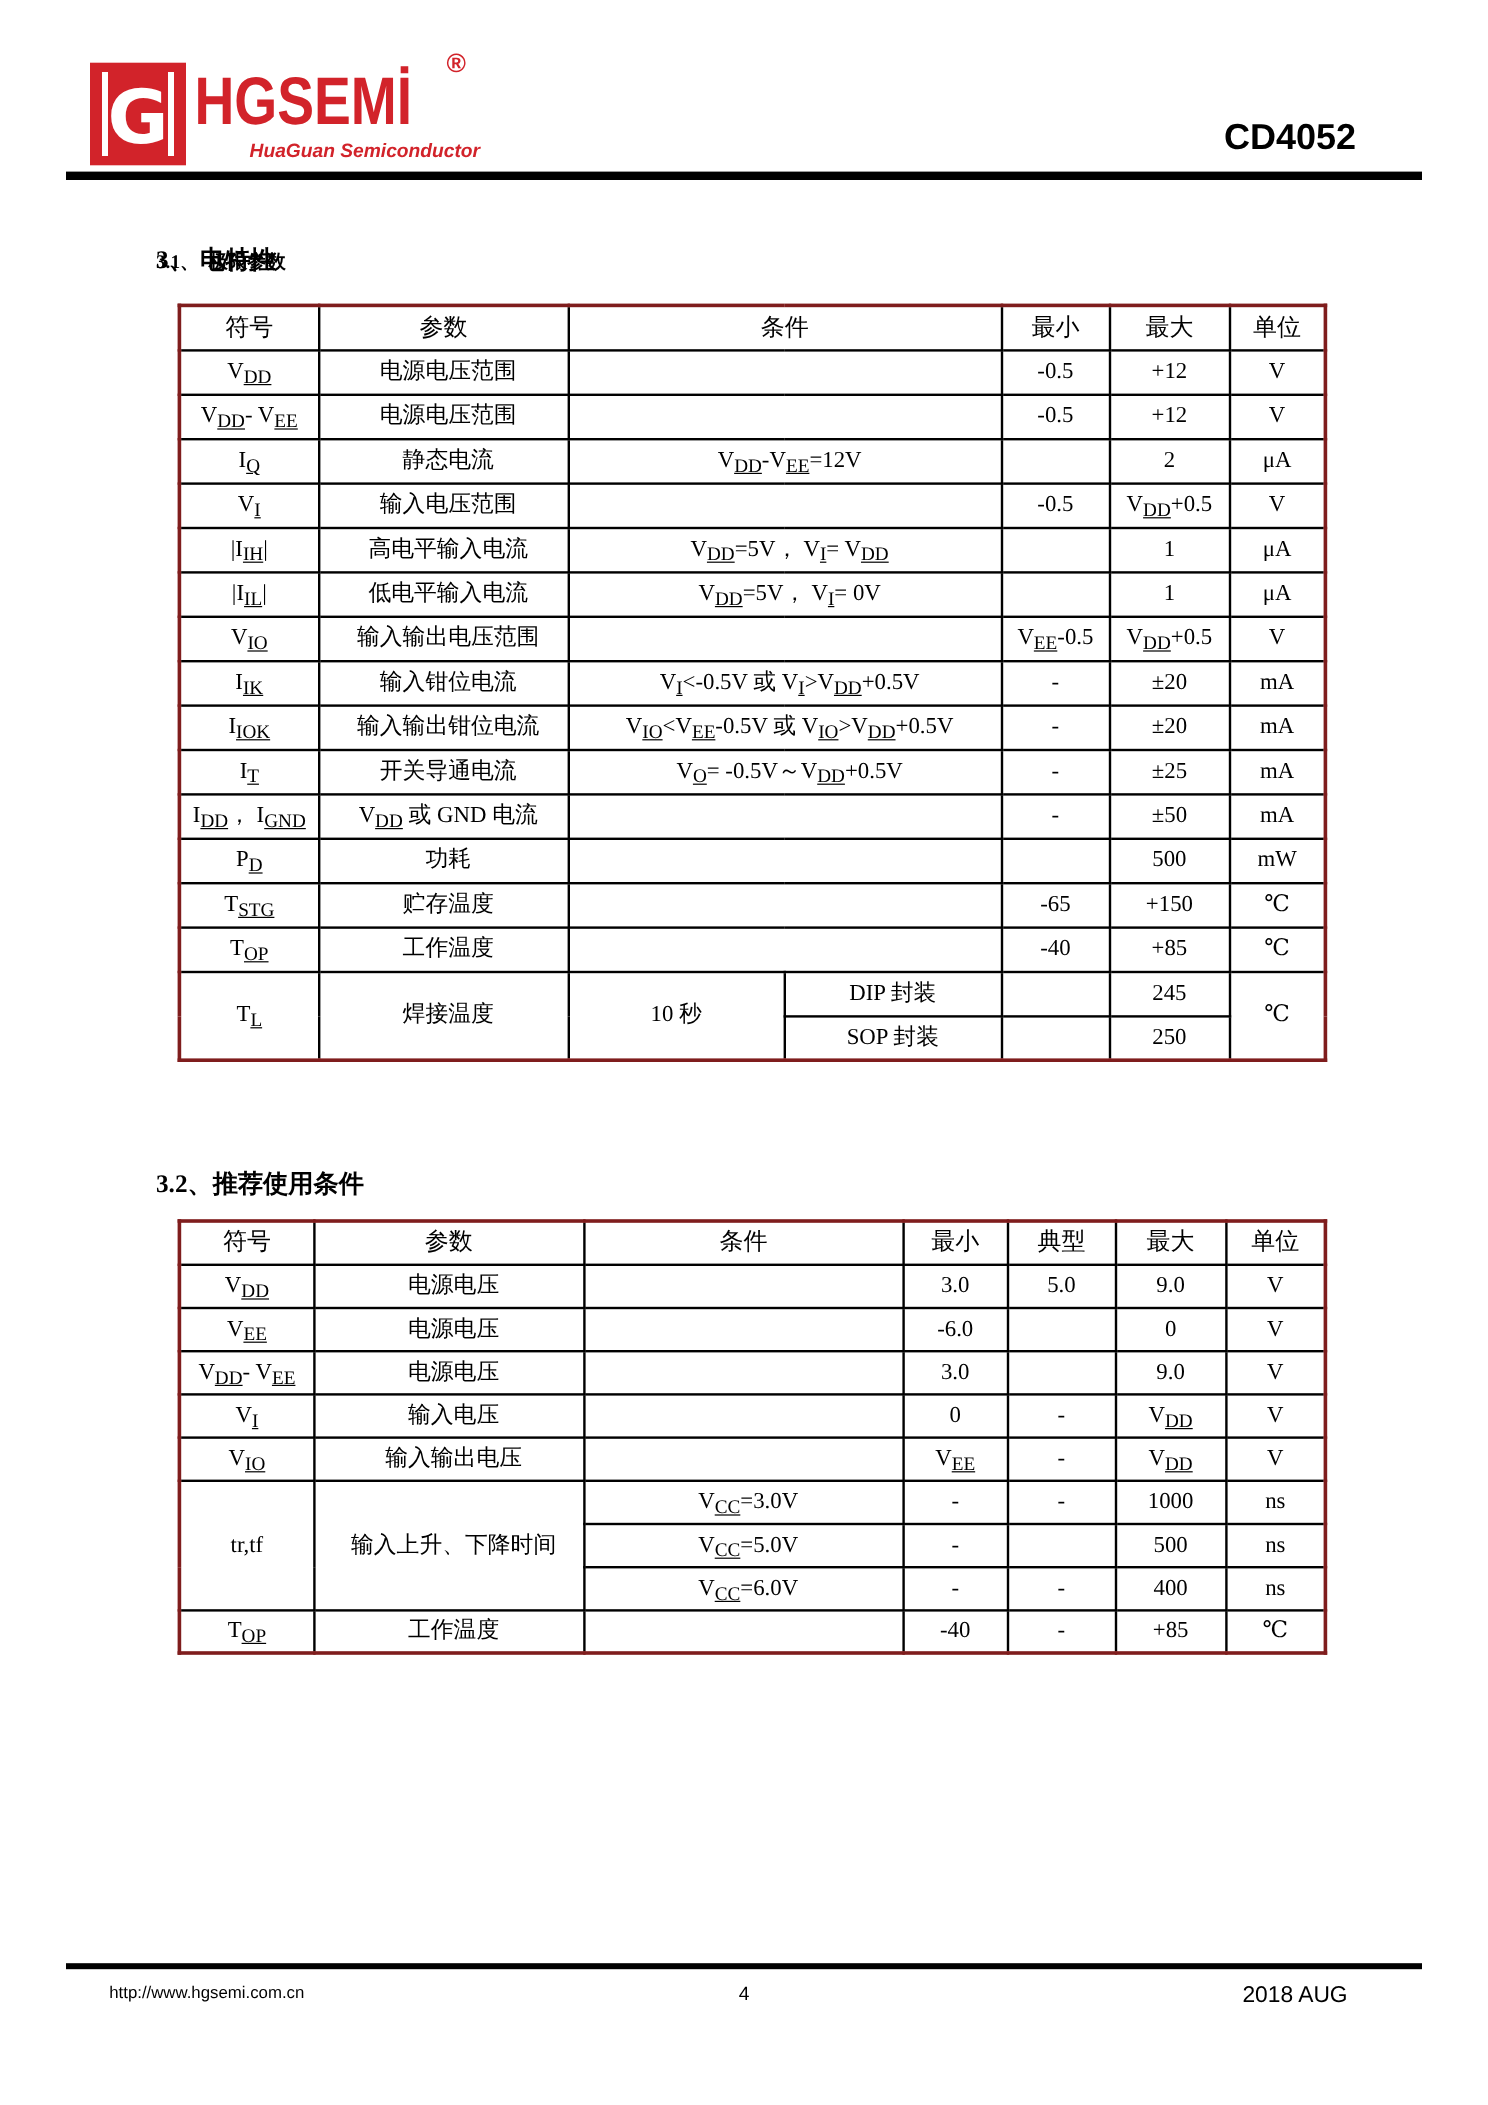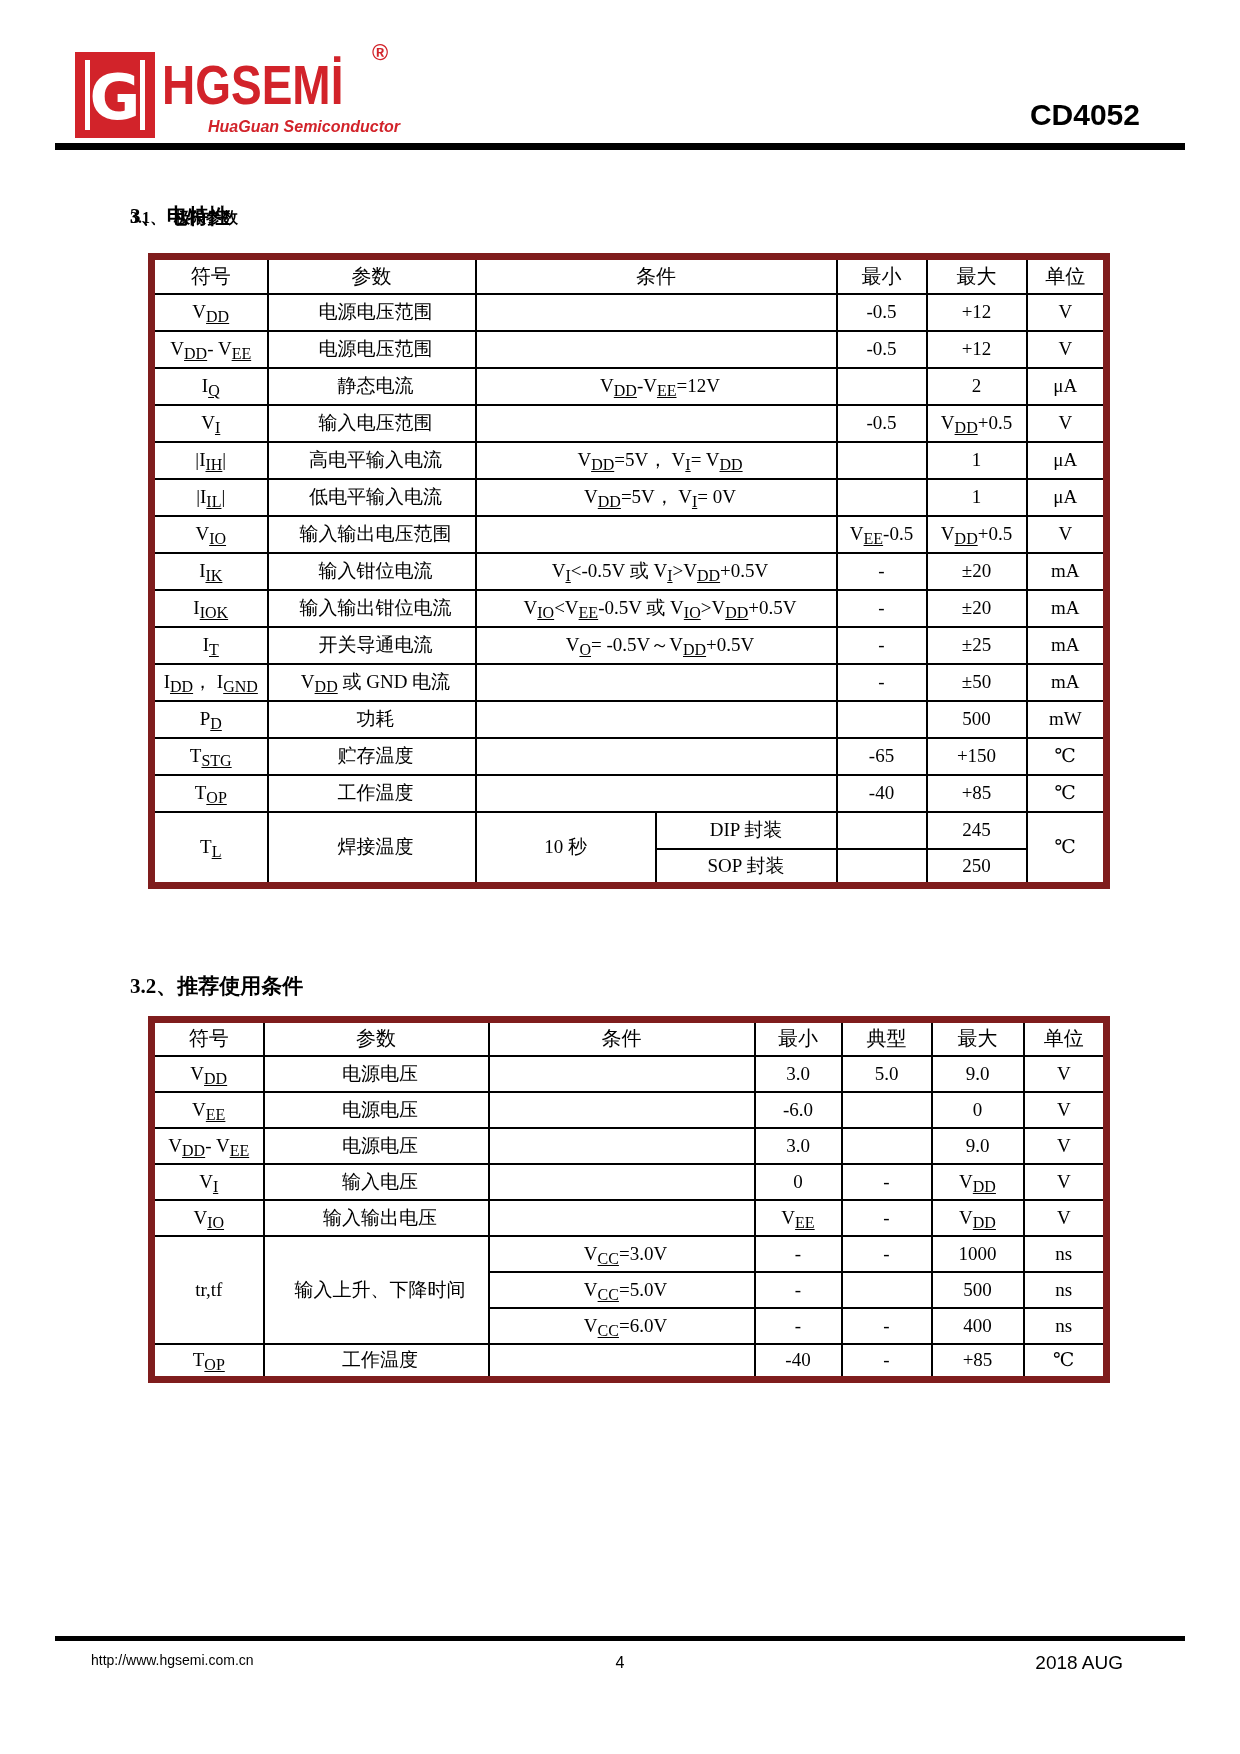--- a/index.html
+++ b/index.html
@@ -19,34 +19,34 @@
   .registered{
     position:absolute;left:372px;top:40px;color:#d2232a;
     font-family:"Liberation Sans",sans-serif;font-size:22px;font-weight:bold;
   }
   .tagline{
     position:absolute;left:164px;top:118px;color:#d2232a;
     font-family:"Liberation Sans","DejaVu Sans",sans-serif;
     font-style:italic;font-weight:bold;font-size:16px;margin-left:44px;
   }
   .part-number{
-    position:absolute;right:100px;top:100px;
+    position:absolute;right:110px;top:100px;
     font-family:"Liberation Sans","DejaVu Sans",sans-serif;
     font-weight:bold;font-size:30px;line-height:1;
   }
   .header-rule{position:absolute;left:55px;top:143px;width:1130px;height:7px;background:#000;}
   
   .sec-title{position:absolute;left:130px;font-weight:bold;white-space:pre;}
   .sec3{top:168px;font-size:21px;margin-top:34px;}
   .sec31{top:208px;font-size:16px;}
   .sec32{top:972px;font-size:21px;text-align:right;}
   
   .t{
     border-collapse:collapse;table-layout:fixed;position:absolute;left:148px;
-    border:7px solid #7f1d1d;background:#fff;
+    border:3px solid #7f1d1d;background:#fff;
   }
   .t1{top:253px;width:955px;}
   .t2{top:1016px;width:955px;}
   .t th,.t td{
     border:2px solid #000;padding:0 4px;text-align:center;vertical-align:middle;
     font-size:19px;line-height:1.15;overflow:hidden;
   }
   .t th{font-size:20px;font-weight:normal;}
   .t1 tr{height:37px;}
   .t2 tr{height:36px;}

